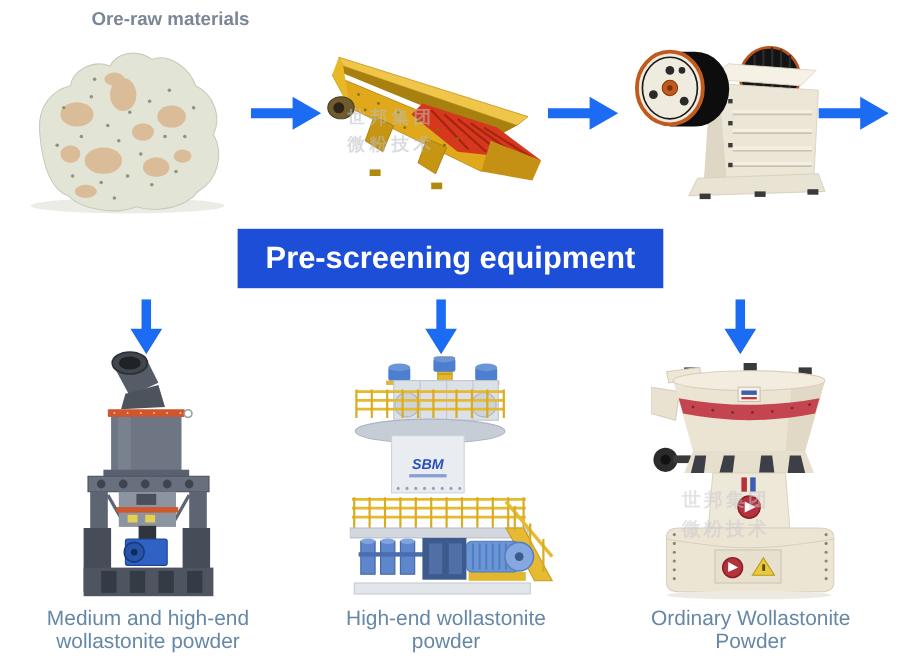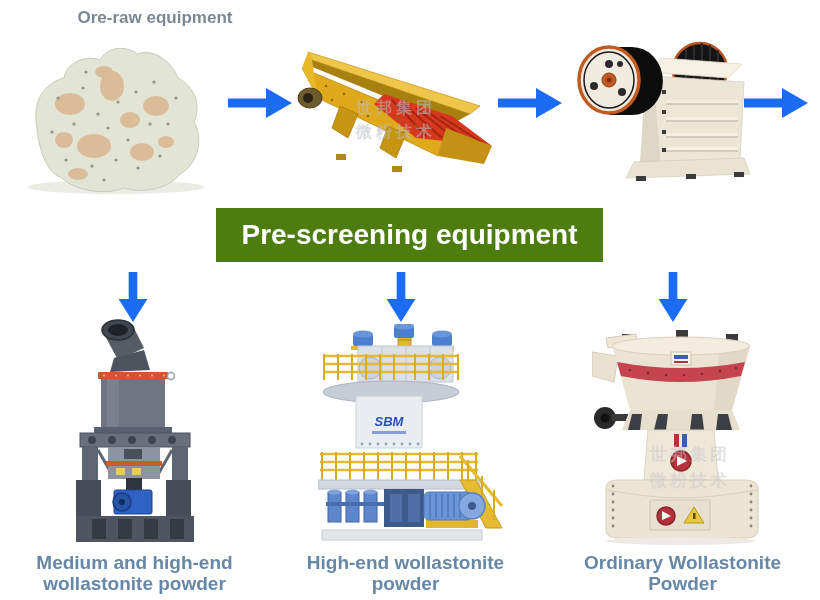--- a/index.html
+++ b/index.html
@@ -5,42 +5,42 @@
   html,body{margin:0;padding:0;background:#ffffff;}
   #stage{
     position:relative;width:820px;height:600px;background:#ffffff;overflow:hidden;
     font-family:"Liberation Sans", sans-serif;
   }
   .abs{position:absolute;}
   .toplabel{
     font-size:17px;font-weight:bold;color:#7b8795;text-align:center;white-space:nowrap;
   }
   .prodlabel{
-    font-size:19px;font-weight:bold;color:#6687a6;text-align:center;line-height:21px;
+    font-size:19px;font-weight:normal;color:#6687a6;text-align:center;line-height:21px;
   }
   .banner{
-    left:216px;top:208px;width:387px;height:54px;background:#4d7c0f;
+    left:216px;top:208px;width:387px;height:54px;background:#1d4ed8;
     display:flex;align-items:center;justify-content:center;
   }
   .banner span{
     color:#ffffff;font-size:28px;font-weight:bold;white-space:nowrap;
   }
   .wm{
-    text-align:center;color:rgba(185,190,196,0.55);font-weight:bold;
+    text-align:left;color:rgba(185,190,196,0.55);font-weight:bold;
     letter-spacing:4px;line-height:1.5;pointer-events:none;
   }
   .wm div{white-space:nowrap;}
   svg{display:block;}
 </style>
 </head>
 <body>
 
 <div id="stage">
 
-  <div class="abs toplabel" style="left:40px;top:8px;width:230px;">Ore-raw equipment</div>
+  <div class="abs toplabel" style="left:40px;top:8px;width:230px;">Ore-raw materials</div>
 
   <svg class="abs" style="left:8px;top:28px;" width="215" height="170" viewBox="0 0 215 170">
     <ellipse cx="108" cy="159" rx="88" ry="7" fill="#ecece6"></ellipse>
     <path d="M28,92 C26,68 40,54 56,50 C58,36 76,26 92,32 C98,20 116,16 130,26 C146,20 164,34 170,50 C186,58 194,78 186,94 C196,112 190,136 172,146 C162,160 136,166 116,160 C96,168 66,162 54,150 C36,144 30,116 28,92 Z" fill="#e2e4d6" stroke="#c8ccb8" stroke-width="1"></path>
     <g fill="#d9b38b" opacity="0.8">
       <ellipse cx="62" cy="76" rx="15" ry="11"></ellipse>
         <ellipse cx="104" cy="58" rx="12" ry="15"></ellipse>
       <ellipse cx="148" cy="78" rx="13" ry="10"></ellipse>
         <ellipse cx="86" cy="118" rx="17" ry="12"></ellipse>
       <ellipse cx="134" cy="124" rx="12" ry="9"></ellipse>

